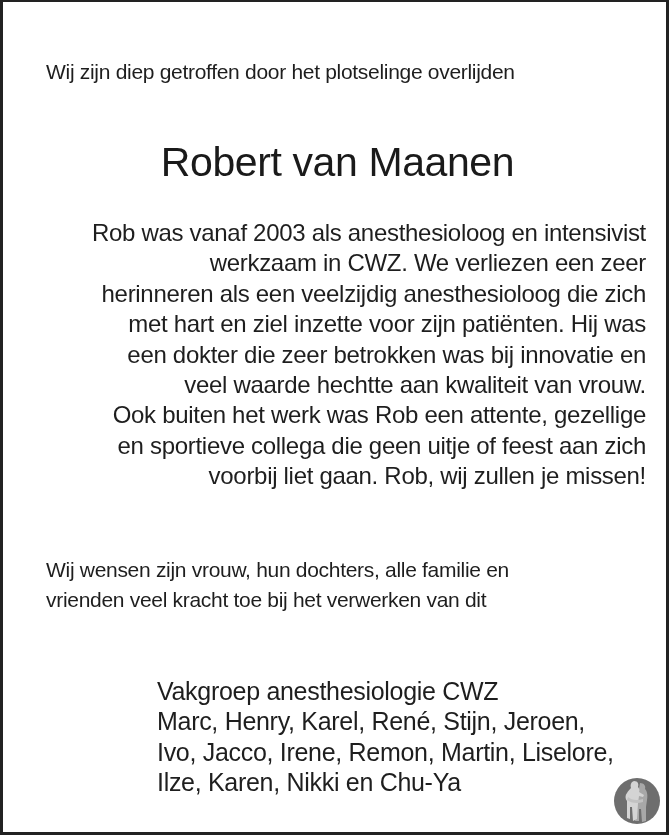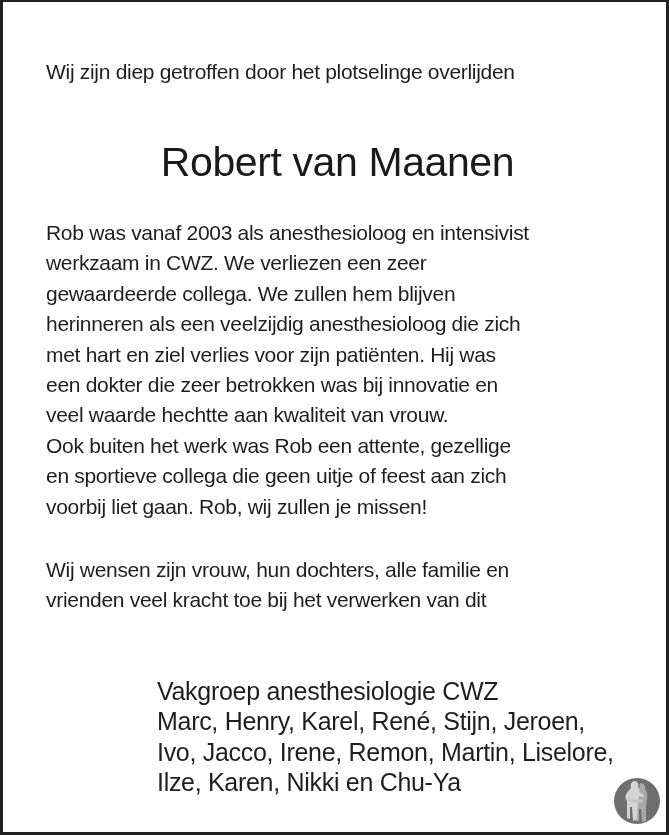--- a/index.html
+++ b/index.html
@@ -48,23 +48,24 @@
       font-size: 41px;
       line-height: 50px;
       letter-spacing: -0.4px;
       color: #1a1a1a;
     }
     .body-text {
       position: absolute;
       left: 43px;
       top: 216px;
       width: 600px;
-      font-size: 21px;
+      font-size: 24px;
       line-height: 30.4px;
       letter-spacing: -0.3px;
+      text-align: right;
     }
     .body-text div { white-space: nowrap; }
     .closing {
       position: absolute;
       left: 43px;
       top: 553px;
       width: 600px;
       font-size: 21px;
       line-height: 30.4px;
       letter-spacing: -0.3px;
@@ -95,23 +96,22 @@
 
   <div class="intro">
     <div>Wij zijn diep getroffen door het plotselinge overlijden</div>
   </div>
 
   <div class="title">Robert van Maanen</div>
 
   <div class="body-text">
     <div>Rob was vanaf 2003 als anesthesioloog en intensivist</div>
     <div>werkzaam in CWZ. We verliezen een zeer</div>
-    <div>gewaardeerde collega. We zullen hem blijven</div>
     <div>herinneren als een veelzijdig anesthesioloog die zich</div>
-    <div>met hart en ziel verlies voor zijn patiënten. Hij was</div>
+    <div>met hart en ziel inzette voor zijn patiënten. Hij was</div>
     <div>een dokter die zeer betrokken was bij innovatie en</div>
     <div>veel waarde hechtte aan kwaliteit van vrouw.</div>
     <div>Ook buiten het werk was Rob een attente, gezellige</div>
     <div>en sportieve collega die geen uitje of feest aan zich</div>
     <div>voorbij liet gaan. Rob, wij zullen je missen!</div>
   </div>
 
   <div class="closing">
     <div>Wij wensen zijn vrouw, hun dochters, alle familie en</div>
     <div>vrienden veel kracht toe bij het verwerken van dit</div>

